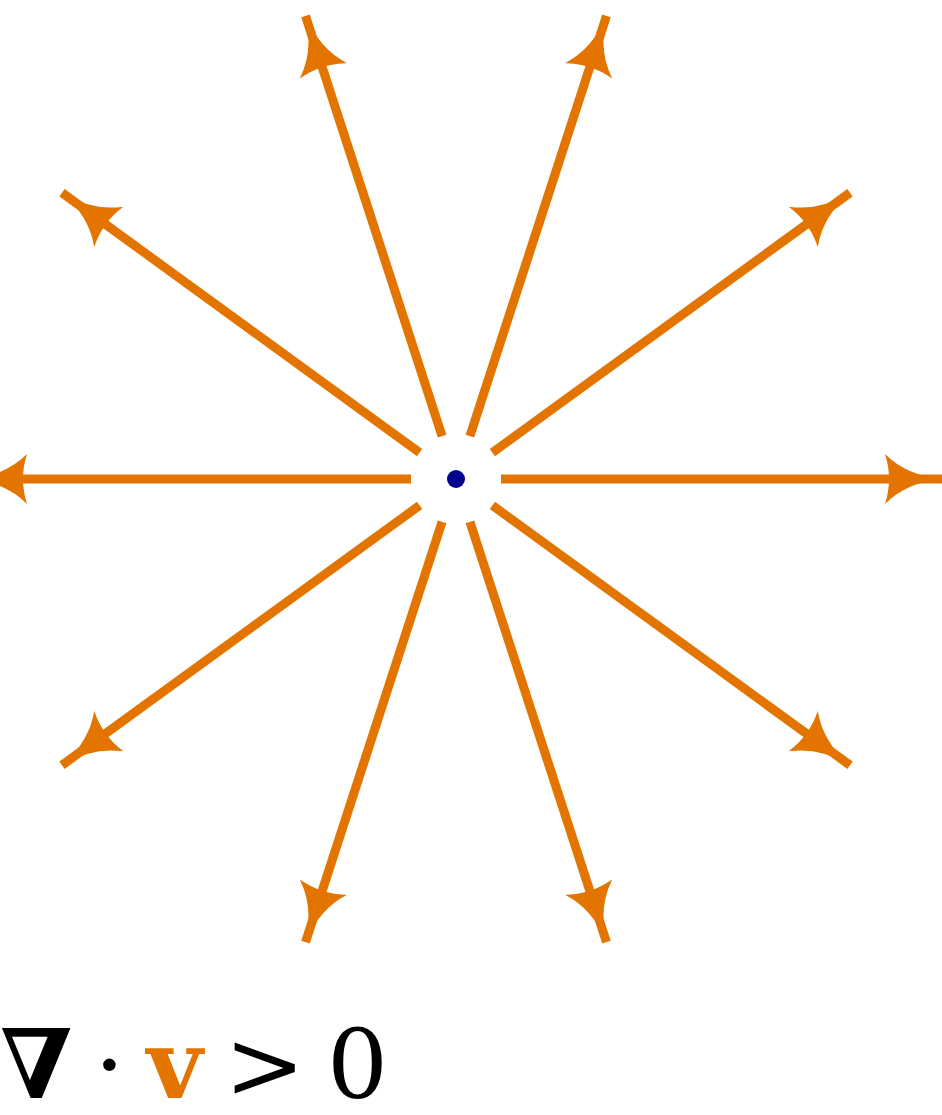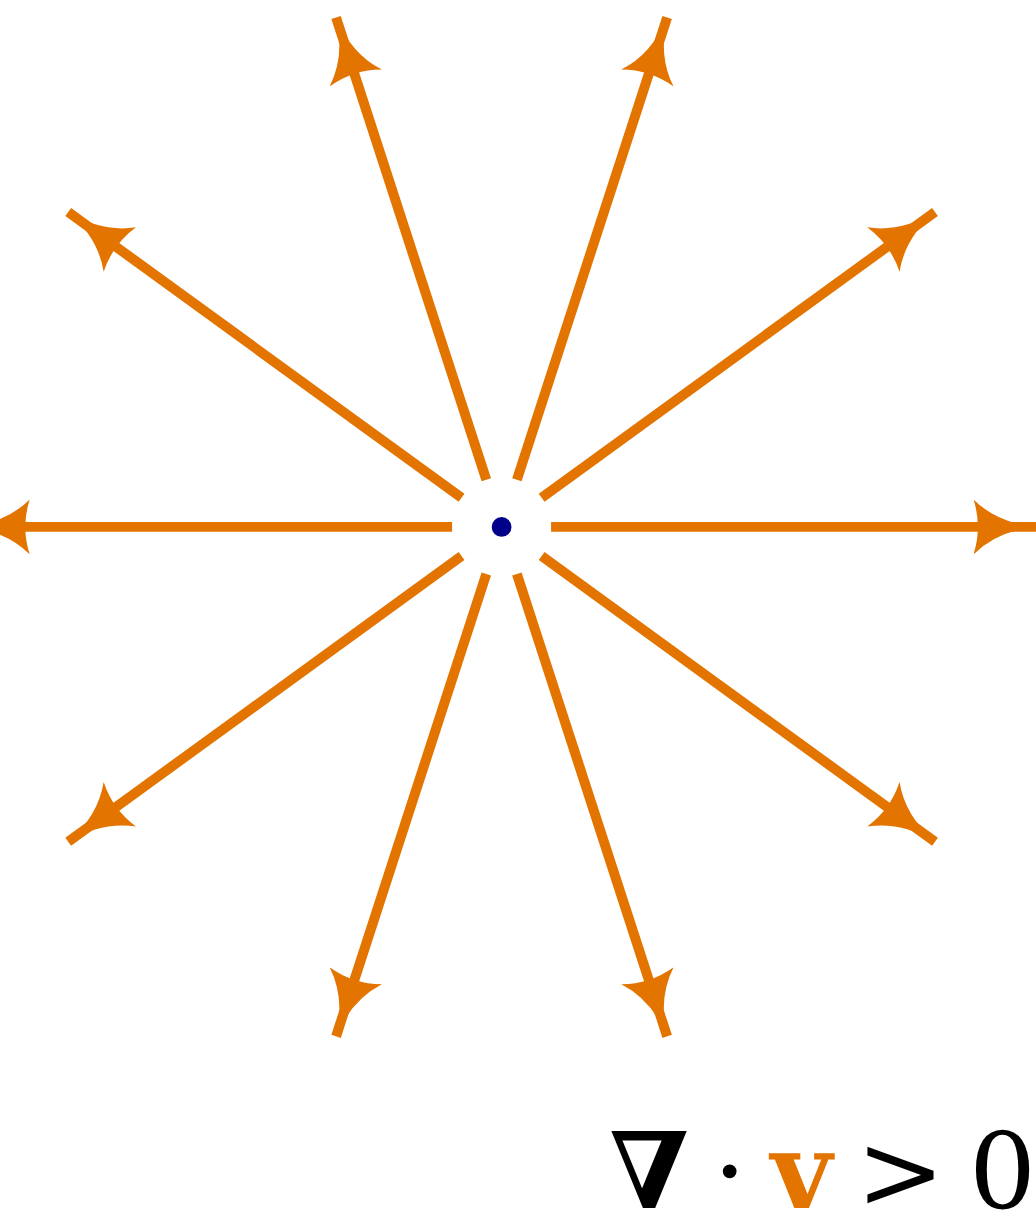--- a/index.html
+++ b/index.html
@@ -1,18 +1,18 @@
 <!DOCTYPE html>
 <html><head>
 <meta charset="utf-8">
 <style>
   html, body { margin:0; padding:0; background:#ffffff; }
   body { width:942px; height:1115px; position:relative; overflow:hidden; }
   #diagram { position:absolute; left:0; top:0; }
-  #formula { position:absolute; left:0; top:1015px; width:942px; text-align:right;
+  #formula { position:absolute; left:0; top:1015px; width:942px; text-align:left;
     font-family:"DejaVu Serif", serif; font-size:96px; line-height:100px; color:#000; }
   .nabla { font-weight:bold; }
   .vec { color:#E37400; font-weight:bold; }
   .op { margin:0 22px; }
 </style>
 </head>
 <body>
 
 <svg id="diagram" width="942" height="1010" viewBox="0 0 942 1010" xmlns="http://www.w3.org/2000/svg">
   <defs>

